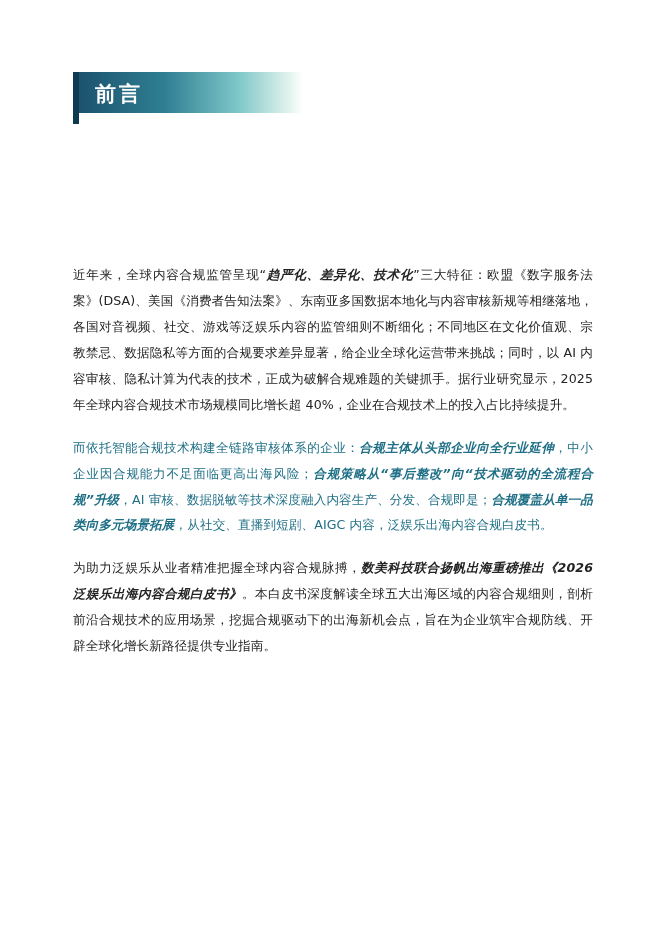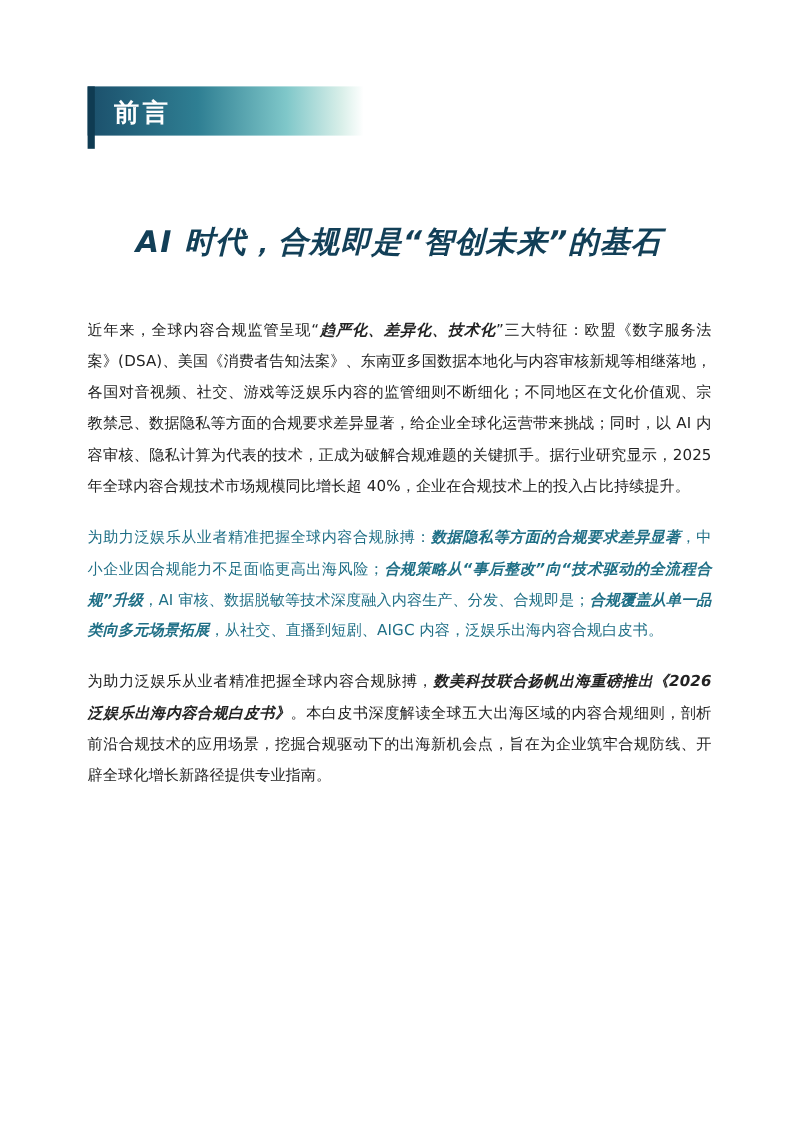--- a/index.html
+++ b/index.html
@@ -103,21 +103,20 @@
 <body>
 
 <div class="page">
 
   <div class="banner">
     <div class="banner-bar"></div>
     <div class="banner-cn">前言</div>
     <div class="banner-en">FOREWORD</div>
   </div>
 
-  <h1 class="title">AI 时代，合规即是“智创未来”的基石</h1>
 
   <div class="body-wrap">
       <p class="para"><span>近年来，全球内容合规监管呈现“</span><b>趋严化、差异化、技术化</b><span>”三大特征：欧盟《数字服务法案》(DSA)、美国《消费者告知法案》、东南亚多国数据本地化与内容审核新规等相继落地，各国对音视频、社交、游戏等泛娱乐内容的监管细则不断细化；不同地区在文化价值观、宗教禁忌、数据隐私等方面的合规要求差异显著，给企业全球化运营带来挑战；同时，以 AI 内容审核、隐私计算为代表的技术，正成为破解合规难题的关键抓手。据行业研究显示，2025 年全球内容合规技术市场规模同比增长超 40%，企业在合规技术上的投入占比持续提升。</span></p>
-      <p class="para teal"><span>为助力泛娱乐从业者精准把握全球内容合规脉搏：</span><b>数据隐私等方面的合规要求差异显著</b><span>，中小企业因合规能力不足面临更高出海风险；</span><b>合规策略从“事后整改”向“技术驱动的全流程合规”升级</b><span>，AI 审核、数据脱敏等技术深度融入内容生产、分发、合规即是；</span><b>合规覆盖从单一品类向多元场景拓展</b><span>，从社交、直播到短剧、AIGC 内容，泛娱乐出海内容合规白皮书。</span></p>
+      <p class="para teal"><span>而依托智能合规技术构建全链路审核体系的企业：</span><b>合规主体从头部企业向全行业延伸</b><span>，中小企业因合规能力不足面临更高出海风险；</span><b>合规策略从“事后整改”向“技术驱动的全流程合规”升级</b><span>，AI 审核、数据脱敏等技术深度融入内容生产、分发、合规即是；</span><b>合规覆盖从单一品类向多元场景拓展</b><span>，从社交、直播到短剧、AIGC 内容，泛娱乐出海内容合规白皮书。</span></p>
       <p class="para"><span>为助力泛娱乐从业者精准把握全球内容合规脉搏，</span><b>数美科技联合扬帆出海重磅推出《2026 泛娱乐出海内容合规白皮书》</b><span>。本白皮书深度解读全球五大出海区域的内容合规细则，剖析前沿合规技术的应用场景，挖掘合规驱动下的出海新机会点，旨在为企业筑牢合规防线、开辟全球化增长新路径提供专业指南。</span></p>
     </div>
 
 </div>
 
 </body></html>

